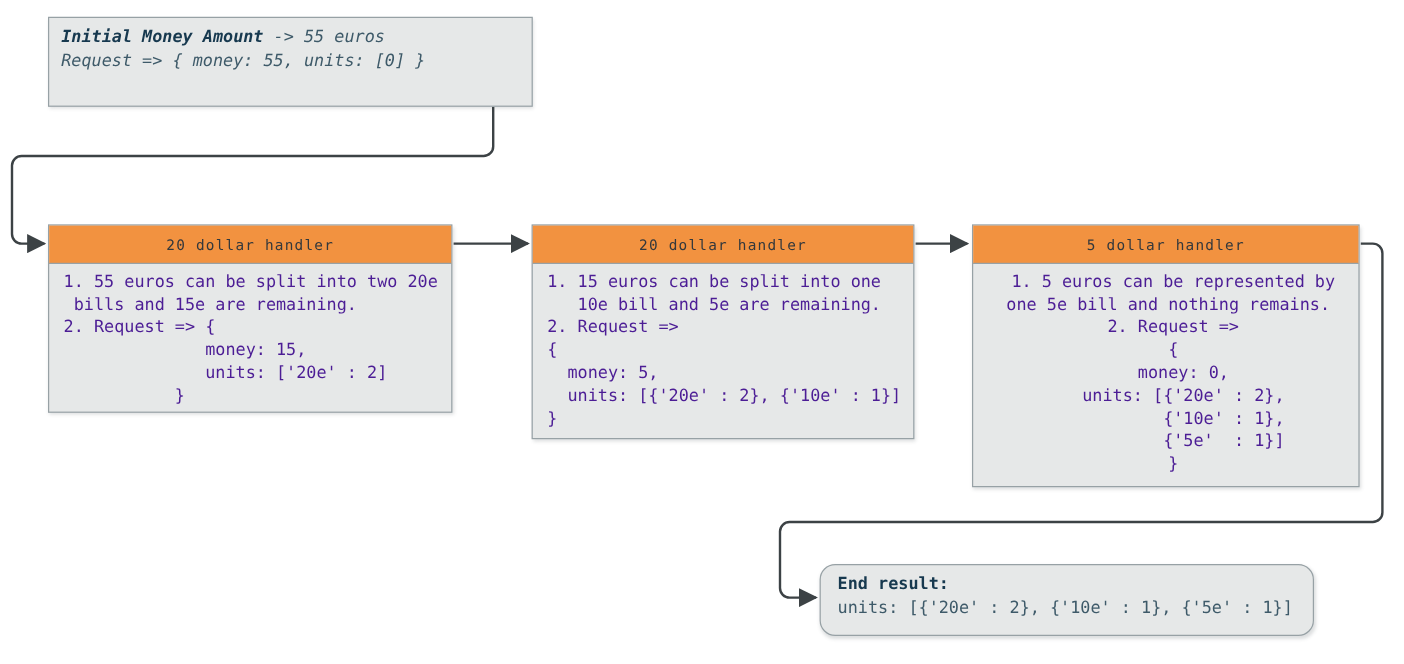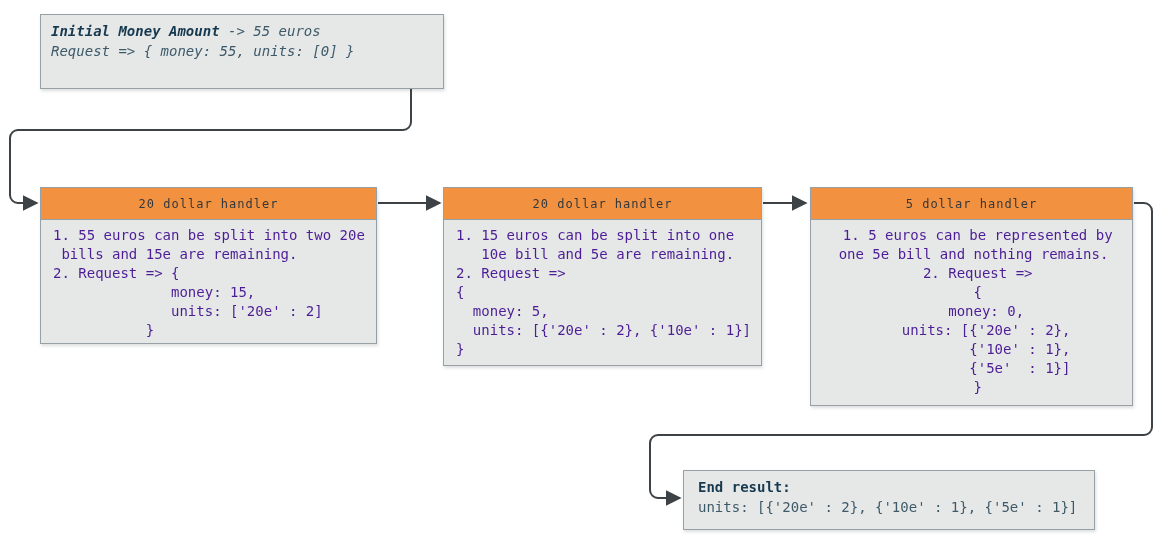--- a/index.html
+++ b/index.html
@@ -23,21 +23,21 @@
     font-size:12px; color:#33383C; letter-spacing:1px;
   }
   .handler-body {
     margin:0; padding:6px 8px 5px 12px; font-size:14px; line-height:19px;
     color:#4c1d95; white-space:pre; font-family:inherit;
   }
   #initial-box { left:40px;  top:14px;  width:404px; height:75px;font-style:italic; }
   #handler-0   { left:40px;  top:187px; width:337px; height:157px; }
   #handler-1   { left:443px; top:187px; width:319px; height:179px; }
   #handler-2   { left:810px; top:187px; width:323px; height:219px;text-align:center; }
-  #end-box     { left:683px; top:470px; width:412px; height:60px; padding-left:14px; }
+  #end-box     { left:683px; top:470px; width:412px; height:60px; padding-left:14px;border-radius:13px; }
 </style>
 </head>
 <body>
 
 <div class="canvas">
 
   <svg class="connectors" viewBox="0 0 1170 553" xmlns="http://www.w3.org/2000/svg">
     <defs>
       <marker id="arrow" viewBox="0 0 10 10" refX="9" refY="5" markerWidth="8" markerHeight="8" orient="auto">
         <path d="M0,0 L10,5 L0,10 z" fill="#3C4245"></path>

